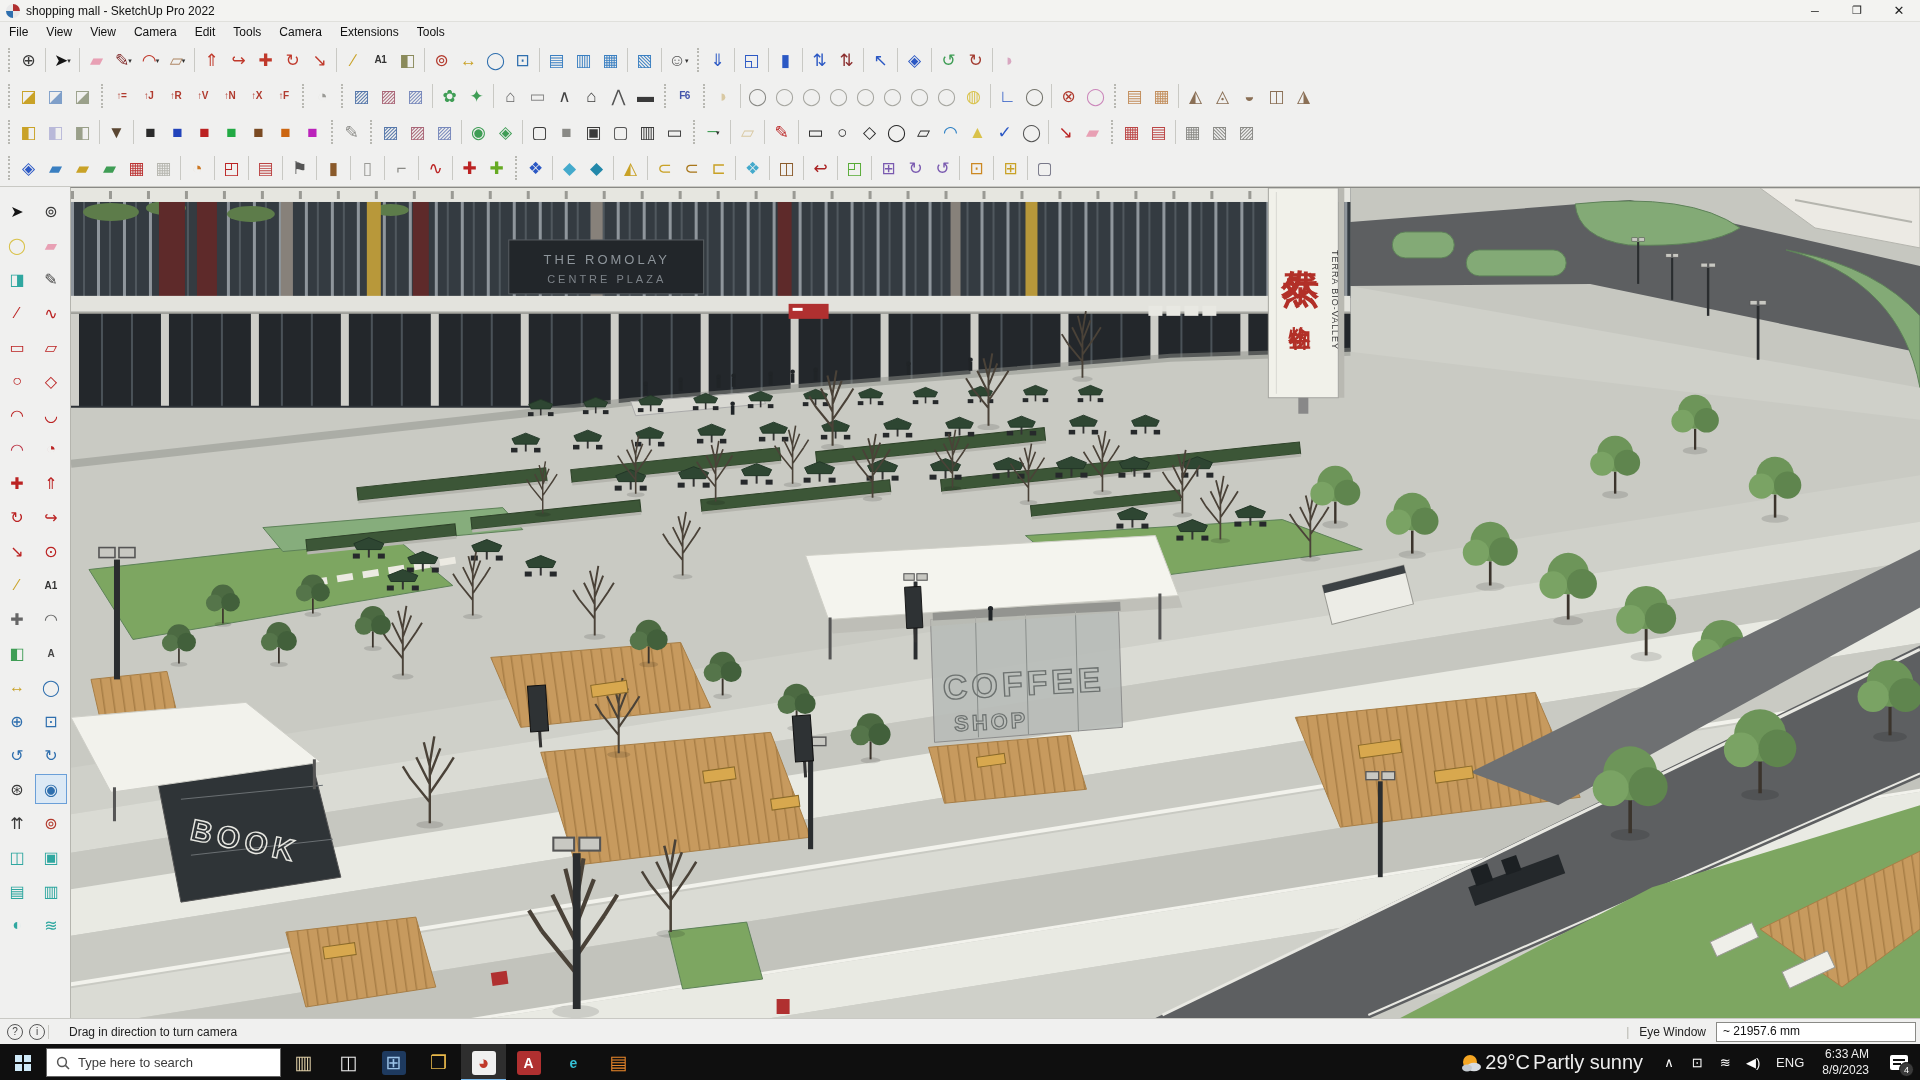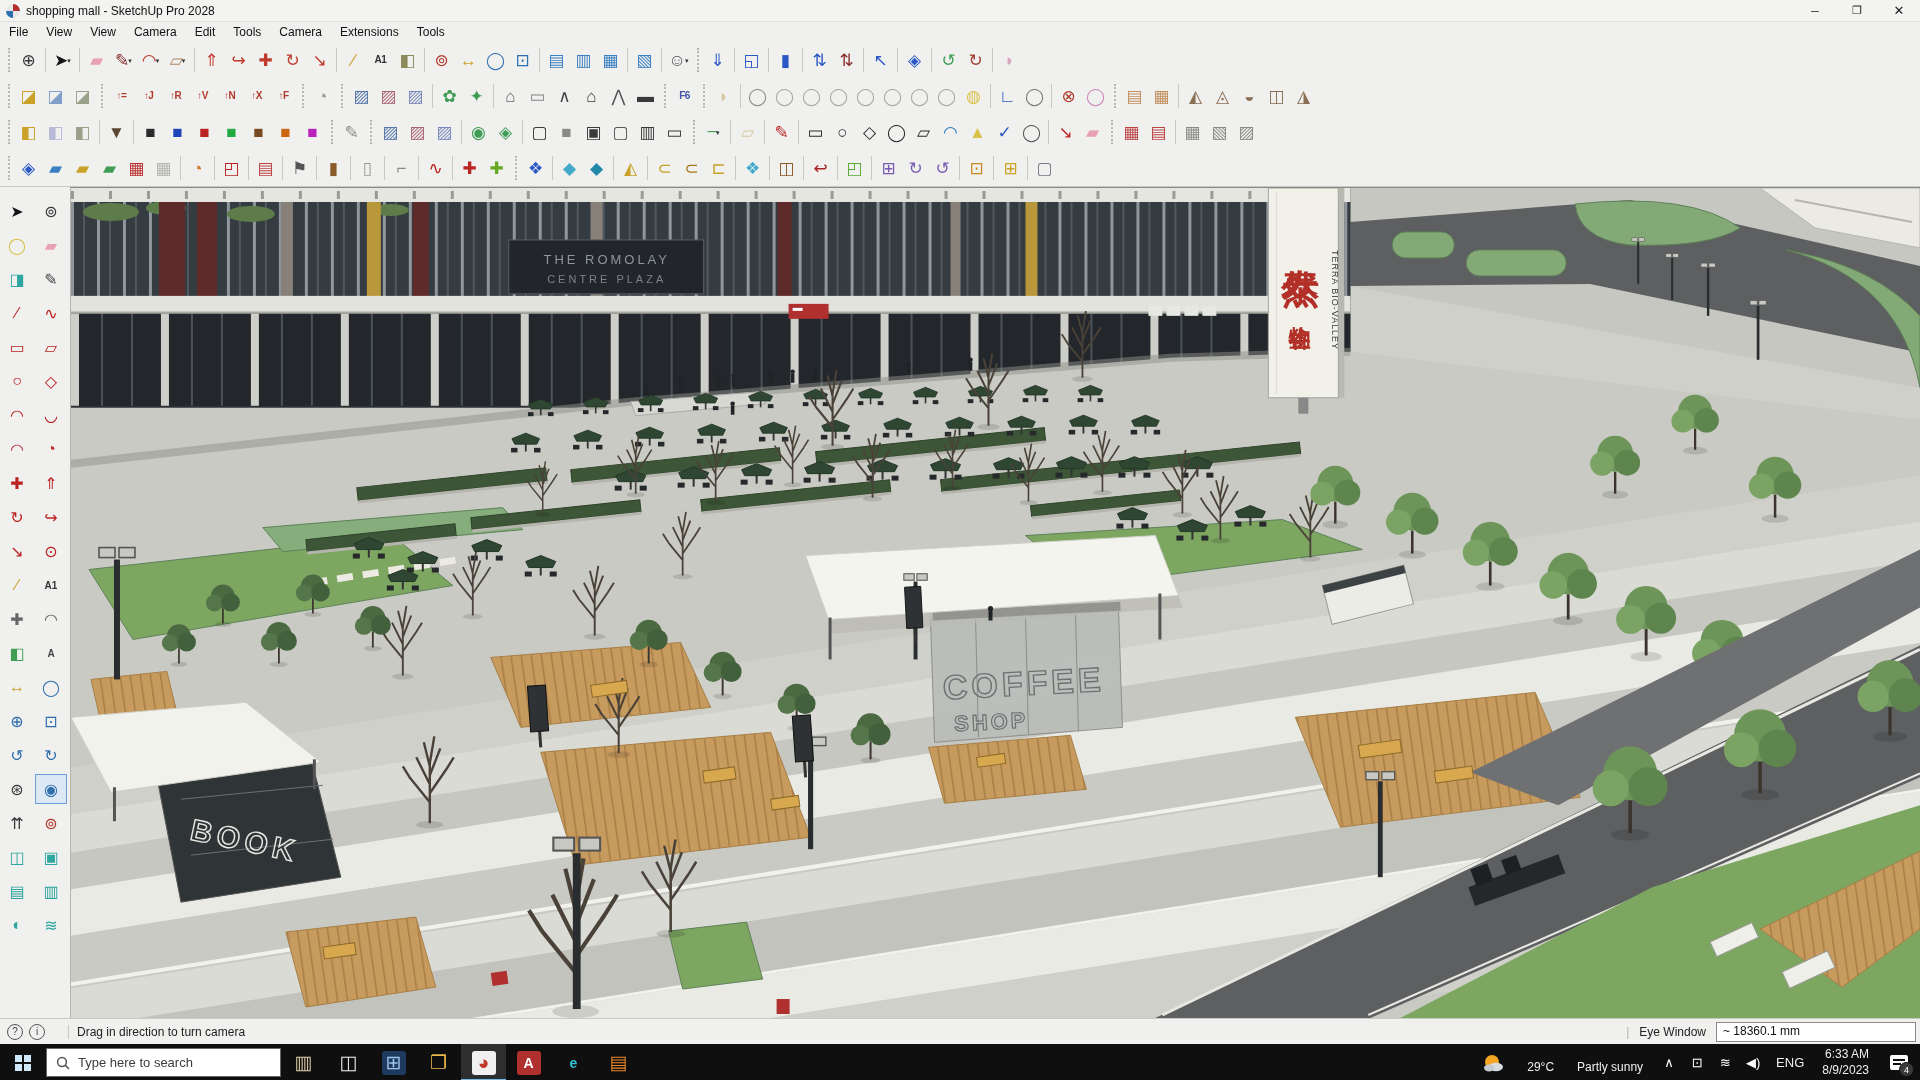--- a/index.html
+++ b/index.html
@@ -43,21 +43,21 @@
   .ltbtn.active { outline:1px solid #6a9fd8; background:#dce9f5; }
   .viewport { flex:1; position:relative; background:#c9cac3;
     border-top:1px solid #8a8a86; border-left:1px solid #b5b5ae; }
   .viewport svg { position:absolute; inset:0; width:100%; height:100%; }
 
   
   .statusbar { height:26px; background:#f0f0ef; border-top:1px solid #c9c9c4;
     display:flex; align-items:center; font-size:12px; color:#222; padding:0 4px; }
   .help-circle { width:16px; height:16px; border:1px solid #555; border-radius:50%;
     font-size:10px; display:flex; align-items:center; justify-content:center; margin:0 3px; color:#444; }
-  .status-hint { margin-left:20px; padding-left:8px; border-left:1px solid #c9c9c4; }
+  .status-hint { margin-left:0; padding-left:20px; border-left:1px solid #c9c9c4; }
   .status-right { margin-left:auto; display:flex; align-items:center; }
   .eh-sep { color:#b5b5ae; margin-right:10px; }
   .eh-label { margin-right:10px; }
   .eh-box { width:200px; height:20px; background:#fff; border:1px solid #8a8a86;
     font-size:12px; padding:1px 6px; color:#111; }
 
   
   .taskbar { height:37px; background:#0f0f0f; display:flex; align-items:center; color:#eee; }
   .start-btn { width:46px; height:100%; display:flex; align-items:center; justify-content:center; }
   .start-grid { display:grid; grid-template-columns:7px 7px; grid-template-rows:7px 7px; gap:2px; }
@@ -68,39 +68,39 @@
     font-family:"Liberation Sans", sans-serif; background:transparent; }
   .searchbox input::placeholder { color:#3c3c3c; }
   .tb-apps { display:flex; height:100%; }
   .tb-app { width:45px; height:100%; display:flex; align-items:center; justify-content:center;
     font-size:19px; position:relative; }
   .tb-app .txt { font-size:14px; font-weight:bold; }
   .tb-app .tile { width:24px; height:24px; border-radius:3px; display:flex;
     align-items:center; justify-content:center; }
   .tb-app.active { background:#2e2e2e; box-shadow:inset 0 -2px 0 #76b9ed; }
   .tray { margin-left:auto; display:flex; align-items:center; height:100%; }
-  .weather { display:flex; align-items:flex-end; gap:23px; padding:0 12px; font-size:12px; }
+  .weather { display:flex; align-items:center; gap:3px; padding:0 12px; font-size:20px; }
   .tray-icos { display:flex; align-items:center; }
   .tray-ico { width:28px; text-align:center; font-size:13px; color:#fff; }
   .lang { font-size:13px; padding:0 9px; }
   .clock { font-size:12px; text-align:right; line-height:1.3; padding:0 9px; }
   .notif { width:42px; height:100%; display:flex; align-items:center; justify-content:center; position:relative; }
   .notif-glyph { width:18px; height:15px; background:#fff; border-radius:2px; position:relative; }
   .notif-glyph:before { content:""; position:absolute; left:3px; top:4px; width:12px; height:2px; background:#0f0f0f; }
   .notif-glyph:after { content:""; position:absolute; left:3px; top:8px; width:8px; height:2px; background:#0f0f0f; }
   .notif-badge { position:absolute; right:6px; bottom:4px; width:15px; height:15px; border-radius:50%;
     background:#3a3a3a; border:1px solid #0f0f0f; color:#fff; font-size:9px;
     display:flex; align-items:center; justify-content:center; }
 </style>
 </head>
 <body>
 
 <div class="titlebar">
   <span class="app-logo"></span>
-  <span>shopping mall - SketchUp Pro 2028</span>
+  <span>shopping mall - SketchUp Pro 2022</span>
   <div class="win-controls">
     <span class="win-btn">─</span>
     <span class="win-btn">❐</span>
     <span class="win-btn close">✕</span>
   </div>
 </div>
 
 <div class="menubar" id="menubar">
     <span class="menu-item">File</span>
     <span class="menu-item">View</span>
@@ -1198,21 +1198,21 @@
   </div>
 </div>
 
 <div class="statusbar">
   <span class="help-circle">?</span>
   <span class="help-circle">i</span>
   <span class="status-hint">Drag in direction to turn camera</span>
   <div class="status-right">
     <span class="eh-sep">|</span>
     <span class="eh-label">Eye Window</span>
-    <div class="eh-box">~ 18360.1 mm</div>
+    <div class="eh-box">~ 21957.6 mm</div>
   </div>
 </div>
 
 <div class="taskbar">
   <div class="start-btn">
     <span class="start-grid">
         <i></i>
         <i></i>
         <i></i>
         <i></i>

